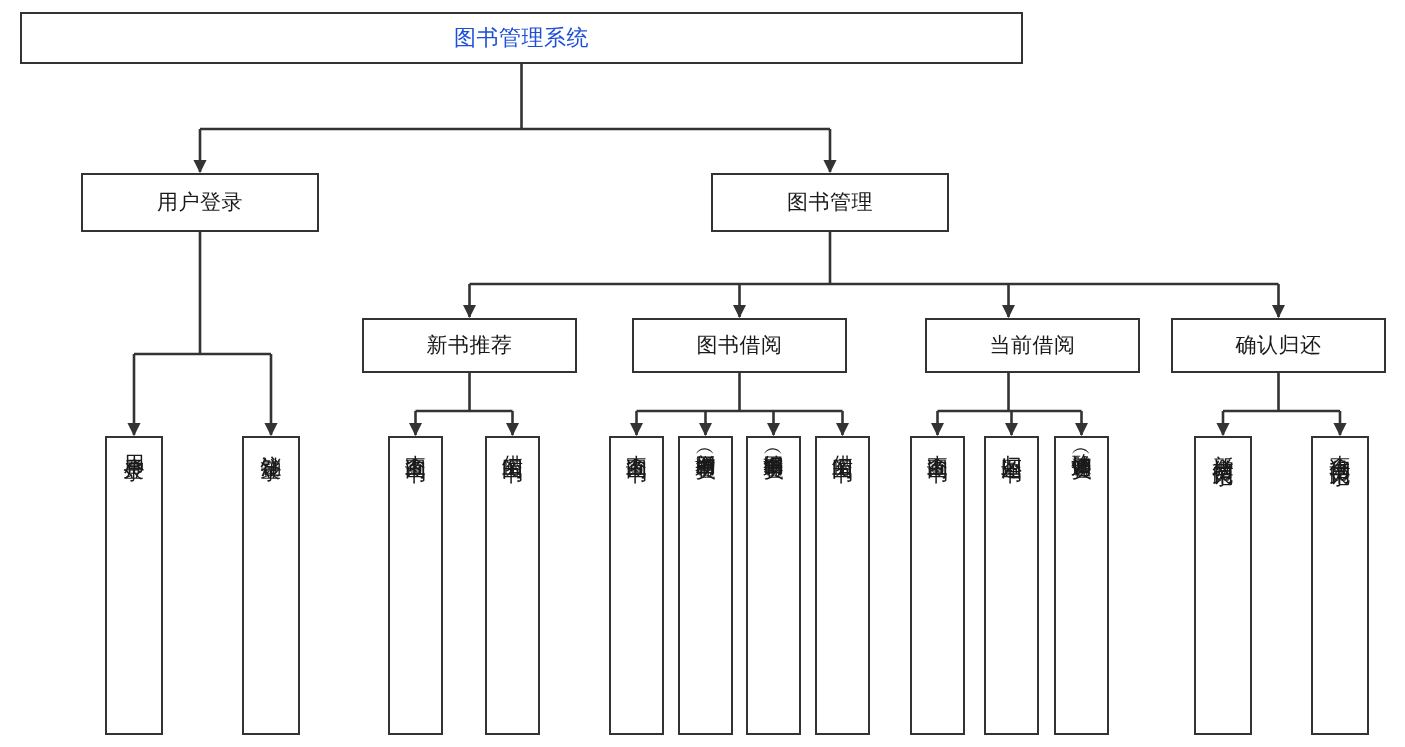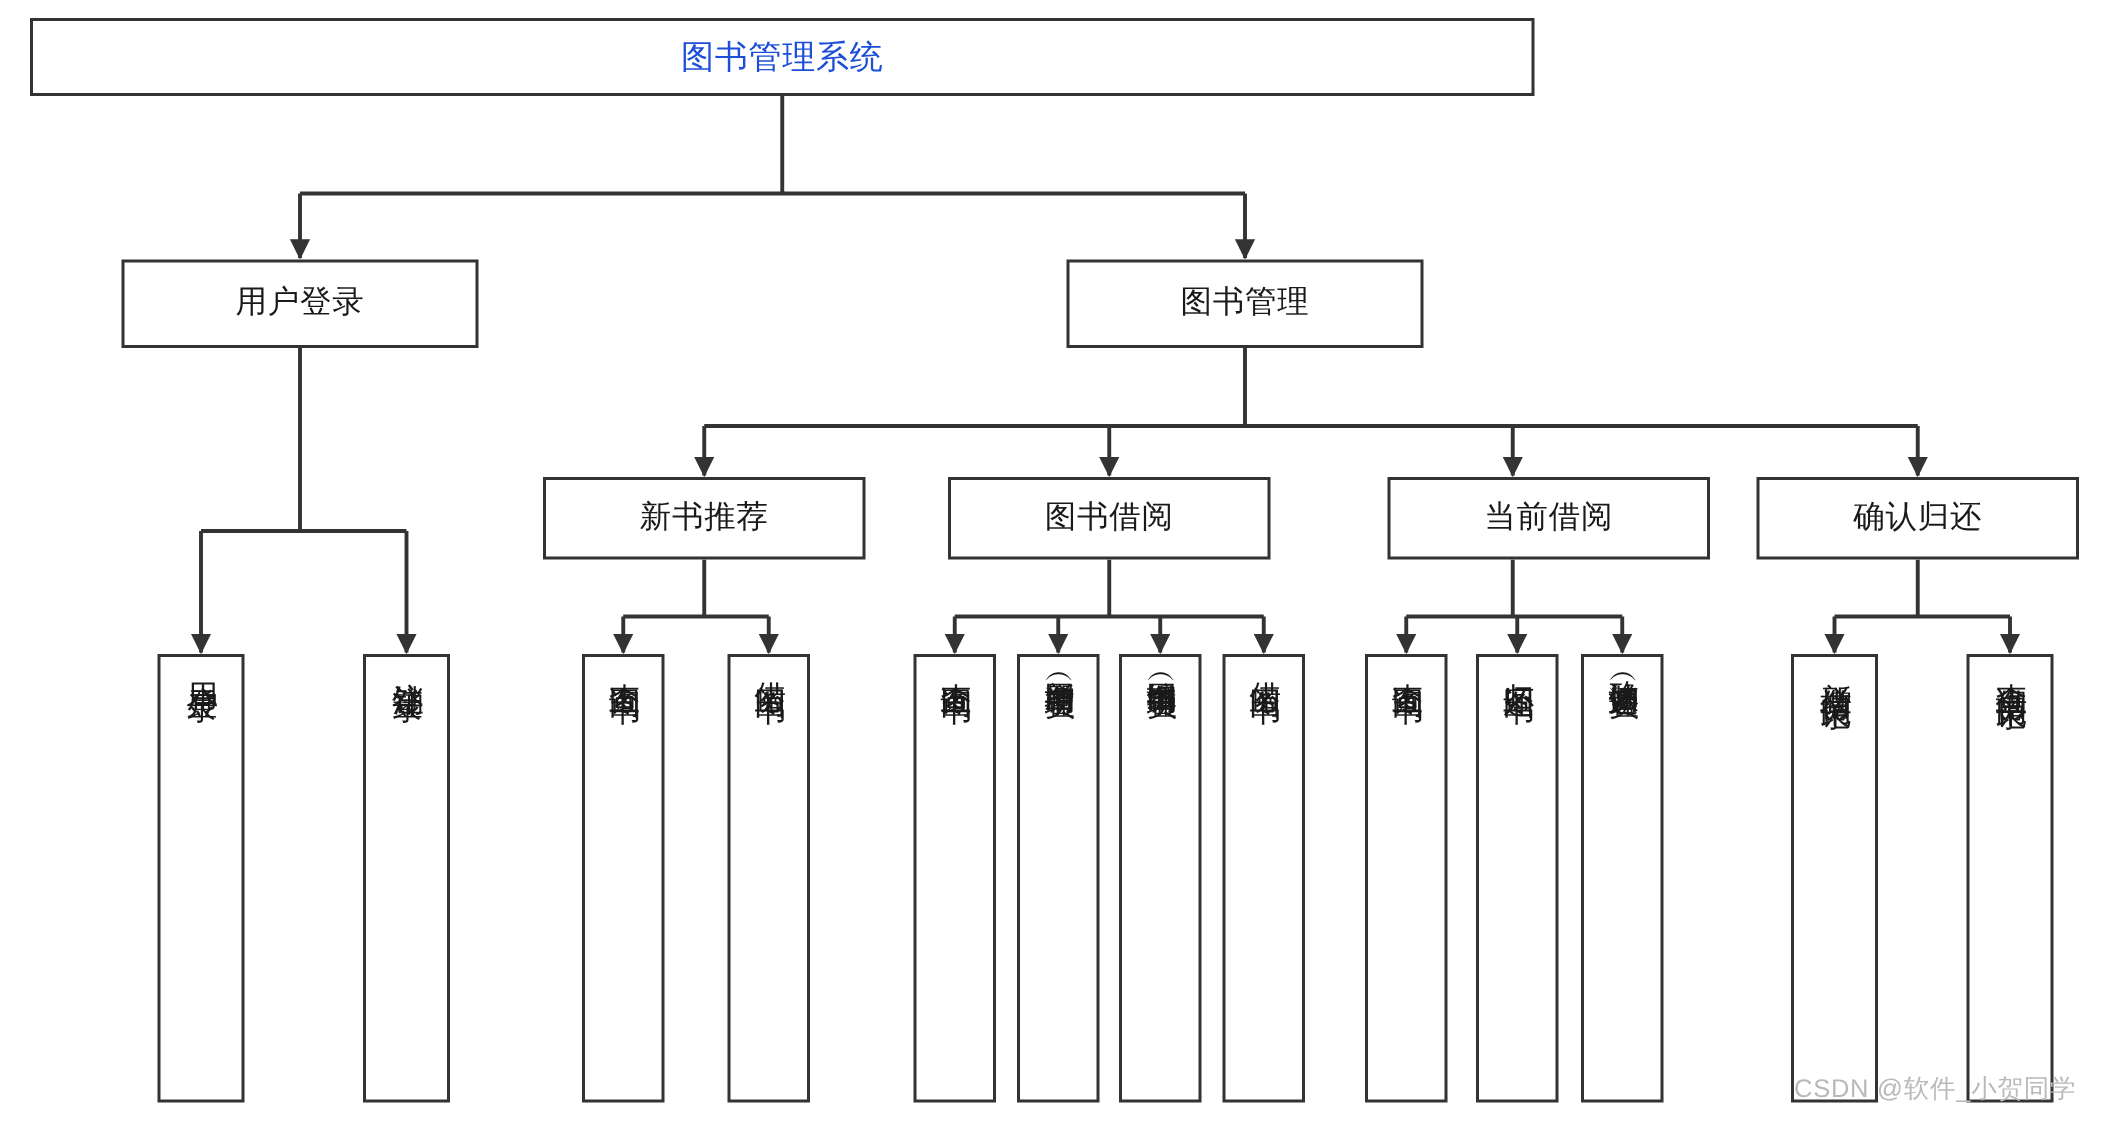--- a/index.html
+++ b/index.html
@@ -187,15 +187,14 @@
     <span class="lbl">确认归还（管理员）</span>
   </div>
 
   <div class="node vert" style="left: 1194px; top: 436px; width: 58px; height: 299px; border-color: rgb(51, 51, 51); color: rgb(26, 26, 26);">
     <span class="lbl">新增借阅记录</span>
   </div>
   <div class="node vert" style="left: 1311px; top: 436px; width: 58px; height: 299px; border-color: rgb(51, 51, 51); color: rgb(26, 26, 26);">
     <span class="lbl">查询借阅记录</span>
   </div>
 
-  <div class="watermark" style="left: 1196px; top: 714px; color: rgb(185, 185, 185);">CSDN @软件_小贺同学</div>
 
 </div>
 
 </body></html>

